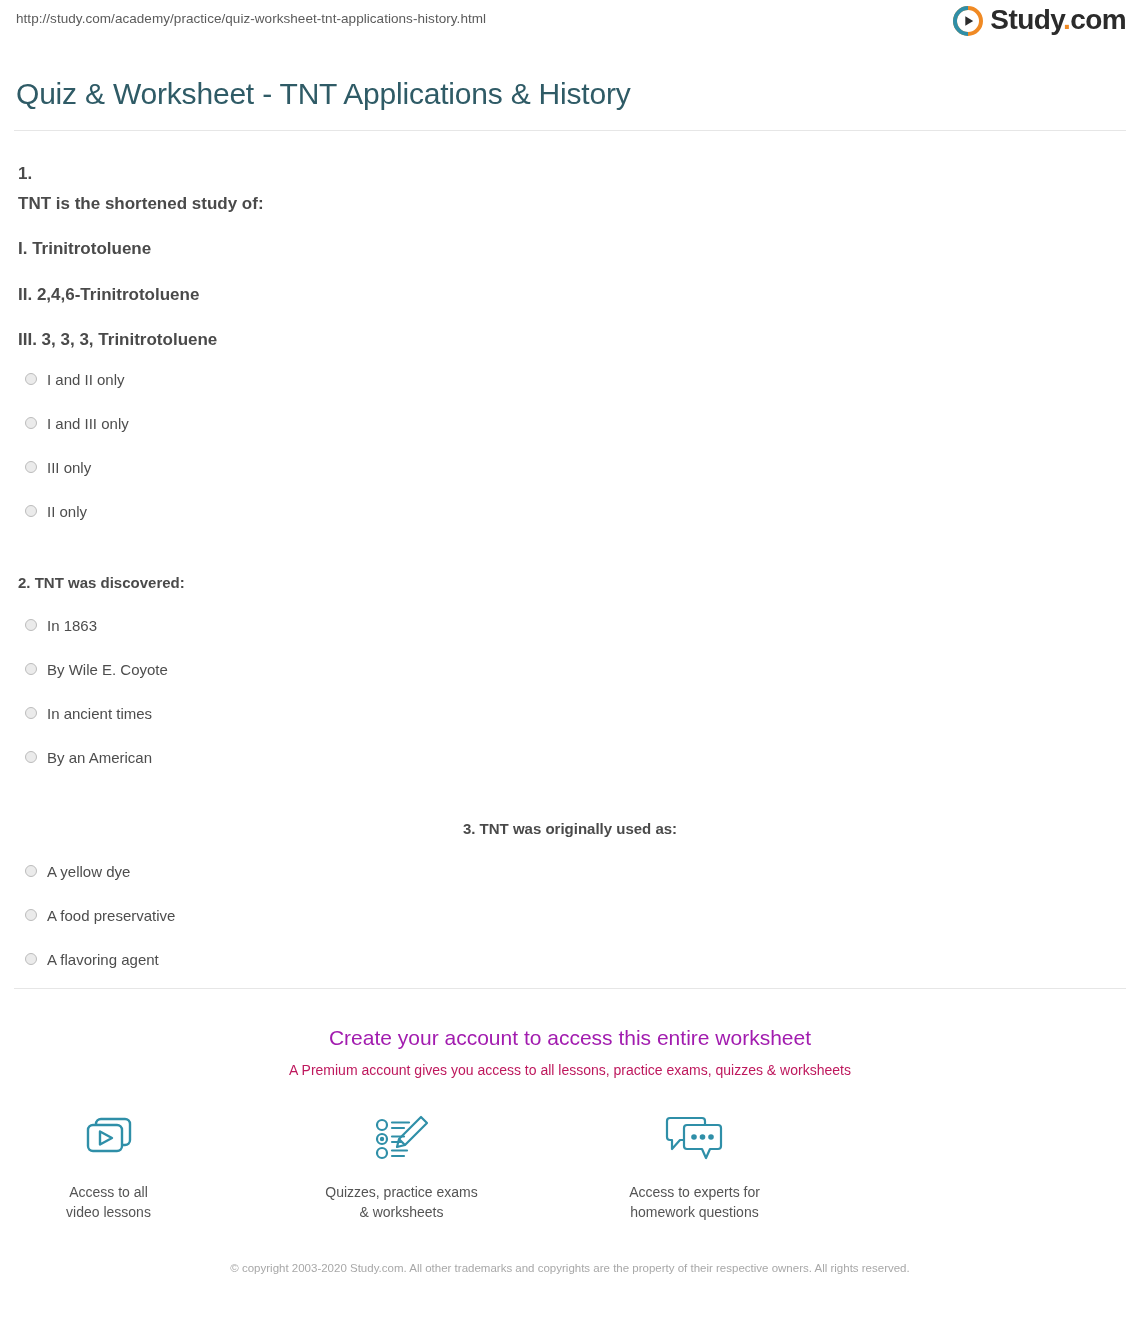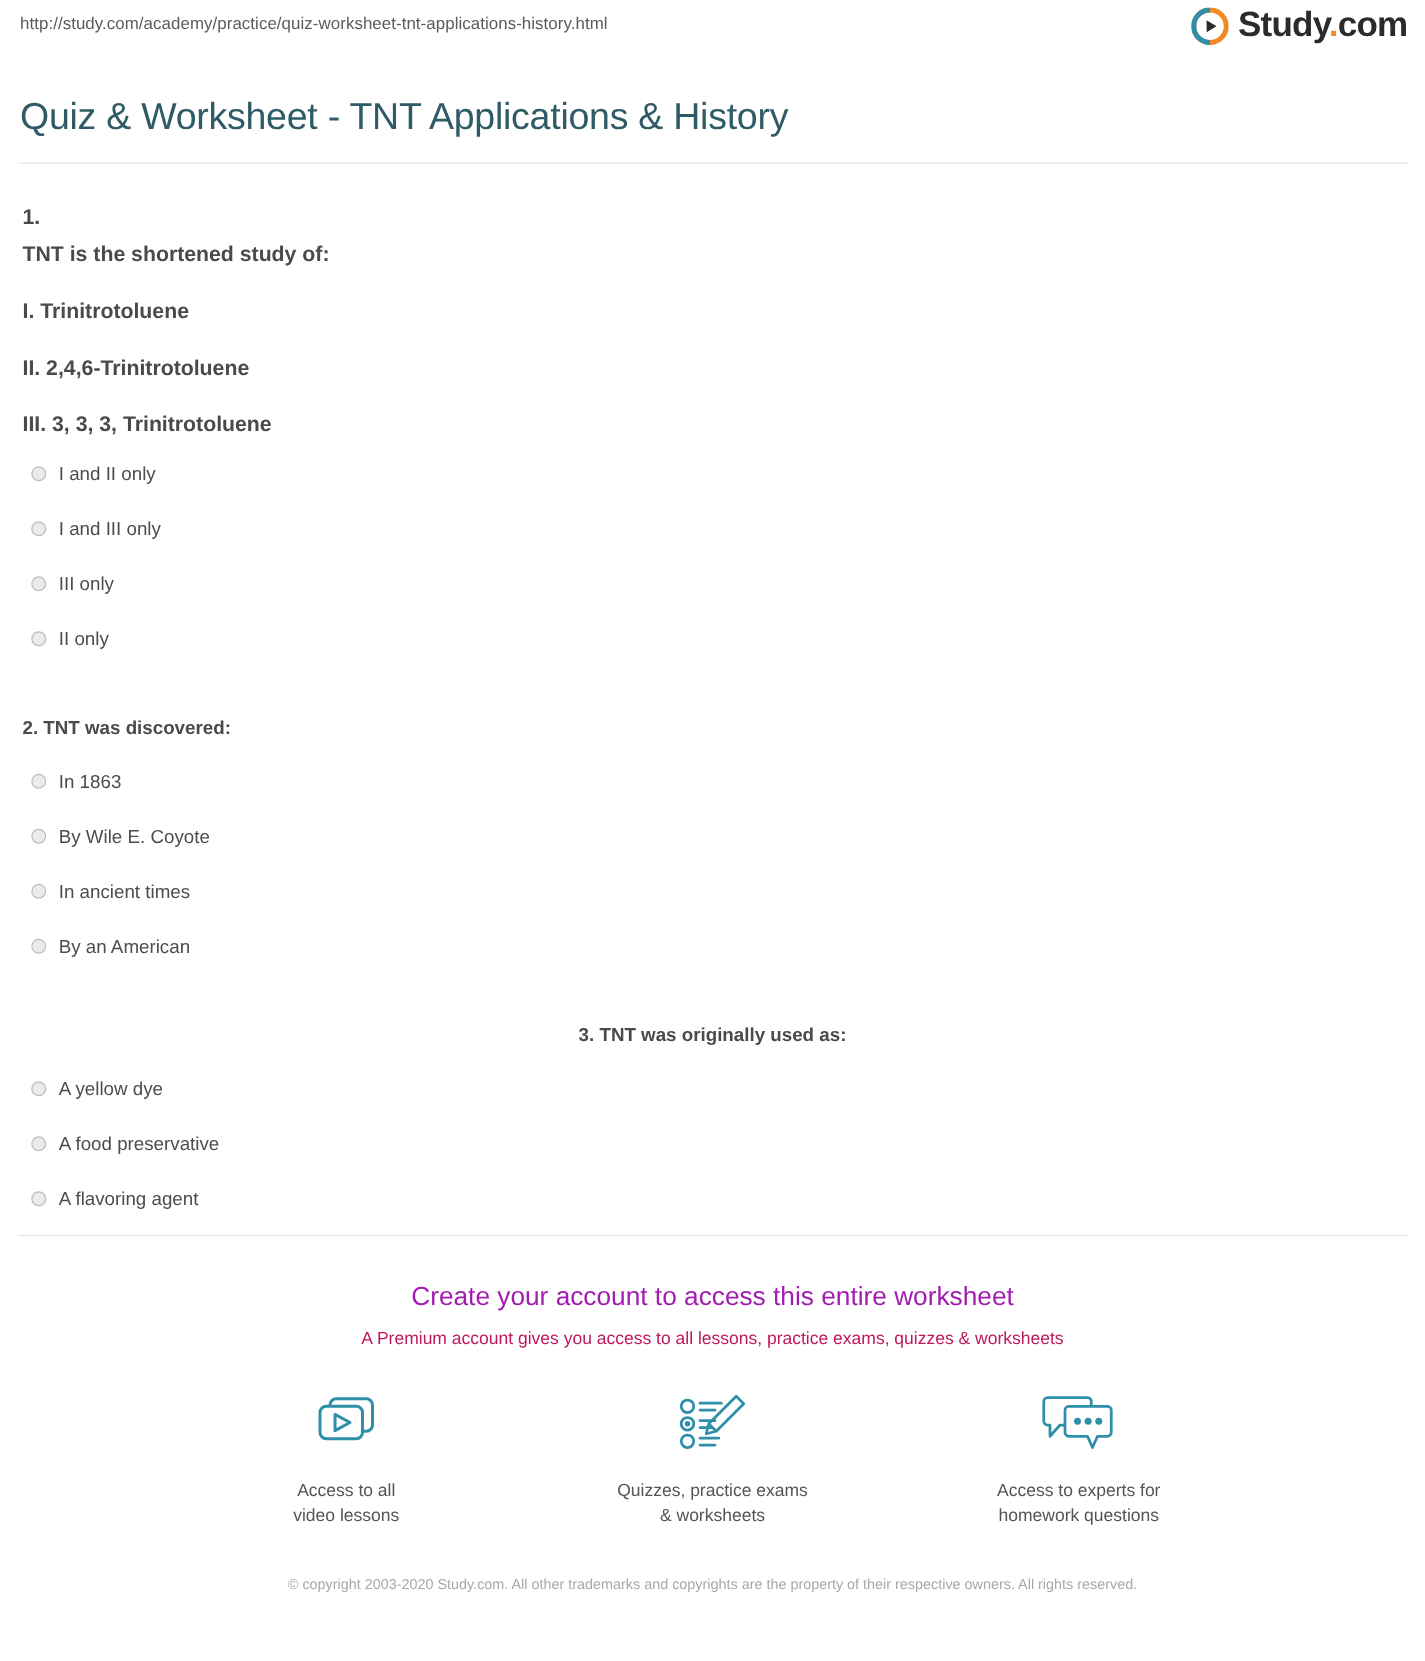--- a/index.html
+++ b/index.html
@@ -148,21 +148,21 @@
   }
   .cta-sub {
     font-size: 14px;
     color: #be185d;
     margin: 10px 0 0 0;
     line-height: 1.3;
   }
 
   .features {
     display: flex;
-    justify-content: center;
+    justify-content: flex-start;
     gap: 108px;
     margin-top: 30px;
   }
   .feature {
     width: 185px;
     text-align: center;
   }
   .feature-icon {
     height: 62px;
     display: flex;

